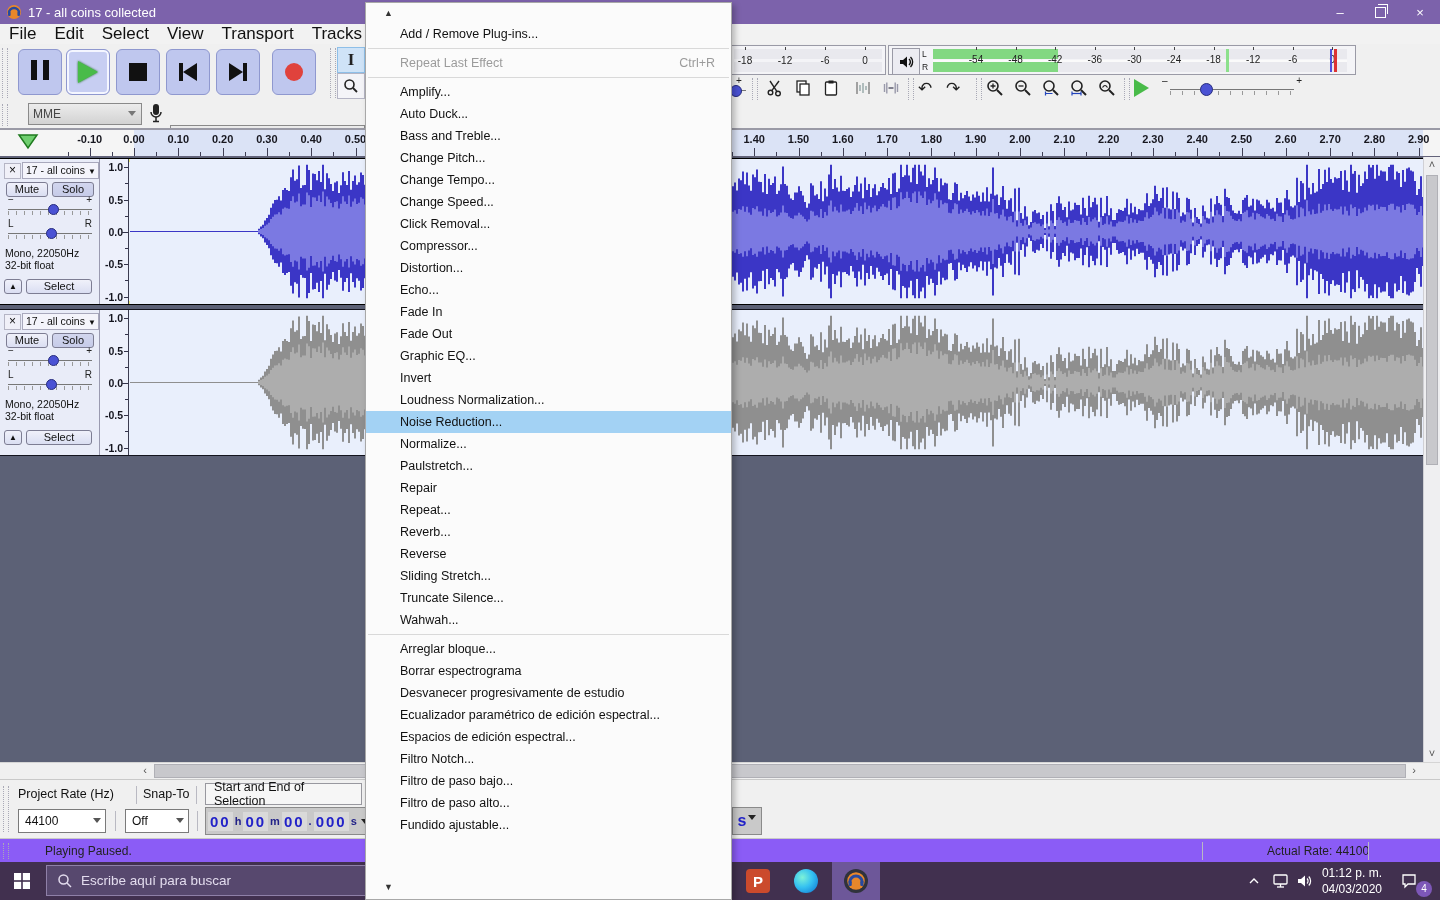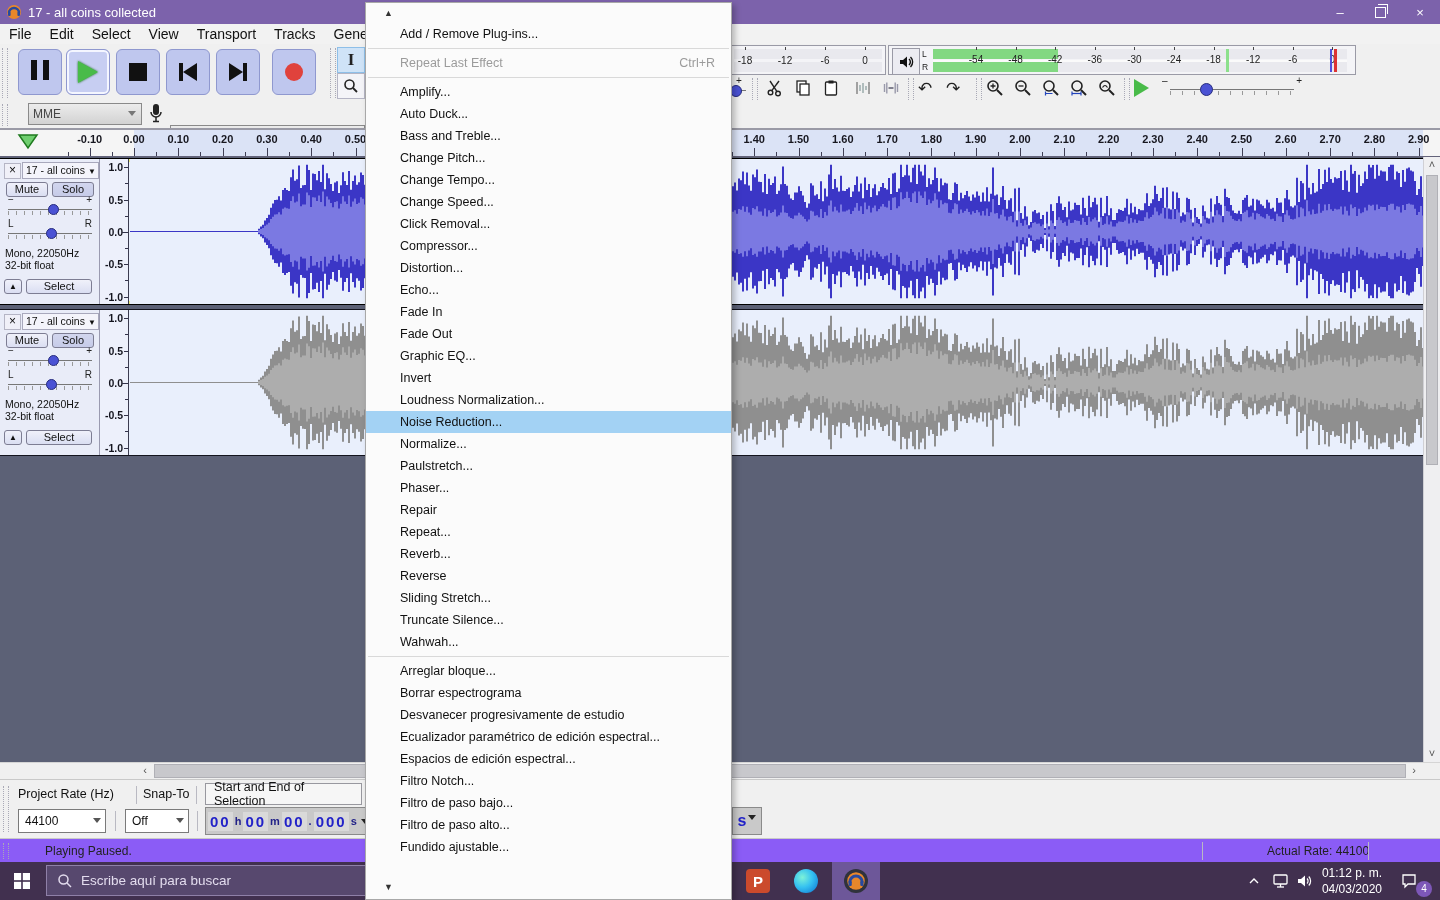--- a/index.html
+++ b/index.html
@@ -7,21 +7,21 @@
     font-family:"Liberation Sans",sans-serif;background:#f0f0f0;-webkit-font-smoothing:antialiased;}
   .abs{position:absolute;}
   
   #titlebar{left:0;top:0;width:1440px;height:24px;background:#7c62ab;color:#fff;display:flex;align-items:center;}
   #titlebar .ttl{font-size:13px;margin-left:6px;}
   .winbtn{width:40px;height:24px;display:flex;align-items:center;justify-content:center;color:#fff;font-size:13px;}
   #win-restore-box{width:9px;height:9px;border:1px solid #fff;position:relative;background:#7c62ab;}
   #win-restore-box::before{content:"";position:absolute;left:2px;top:-4px;width:9px;height:9px;border:1px solid #fff;border-bottom:none;border-left:none;}
   
   #menubar{left:0;top:24px;width:1440px;height:20px;background:#f2f2f2;display:flex;align-items:stretch;border-bottom:1px solid #e0e0e0;}
-  .mb-item{padding:0 9px;font-size:14px;color:#111;display:flex;align-items:center;}
+  .mb-item{padding:0 9px;font-size:17px;color:#111;display:flex;align-items:center;}
   .mb-item.sel{background:#cde5f7;box-shadow:inset 0 0 0 1px #8ebfe8;}
   
   #toolbars{left:0;top:44px;width:1440px;height:85px;background:#f0f0f0;}
   .grip{width:4px;border-left:1px dotted #a9a9b6;border-right:1px dotted #a9a9b6;}
   .tbtn{width:44px;height:46px;border-radius:6px;background:#bfc7ee;border:1px solid #8f98cf;
     display:flex;align-items:center;justify-content:center;box-sizing:border-box;}
   .tbtn.focus{box-shadow:inset 0 0 0 2px #f4f6ff;background:#c7cef2;}
   .pauseicon i{display:inline-block;width:6px;height:20px;background:#111;margin:0 3px;}
   .playtri{width:0;height:0;border-left:20px solid #49bb49;border-top:11px solid transparent;border-bottom:11px solid transparent;filter:drop-shadow(0 0 1px #1d6d1d);}
   .stopsq{width:18px;height:18px;background:#111;}
@@ -719,23 +719,20 @@
         <div class="menu-row highlighted">
           <span>Noise Reduction...</span>
         </div>
         <div class="menu-row">
           <span>Normalize...</span>
         </div>
         <div class="menu-row">
           <span>Paulstretch...</span>
         </div>
         <div class="menu-row">
-          <span>Phaser...</span>
-        </div>
-        <div class="menu-row">
           <span>Repair</span>
         </div>
         <div class="menu-row">
           <span>Repeat...</span>
         </div>
         <div class="menu-row">
           <span>Reverb...</span>
         </div>
         <div class="menu-row">
           <span>Reverse</span>

